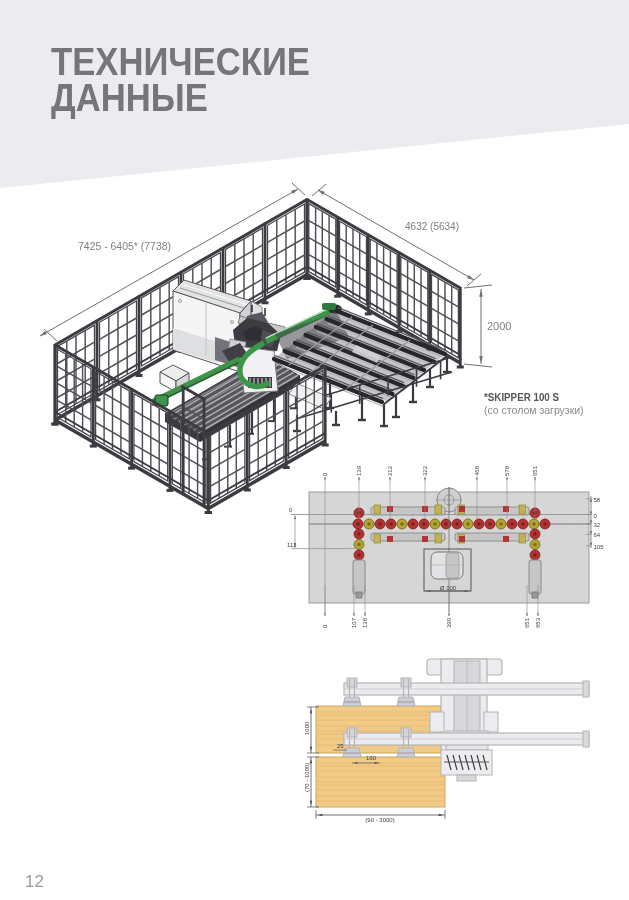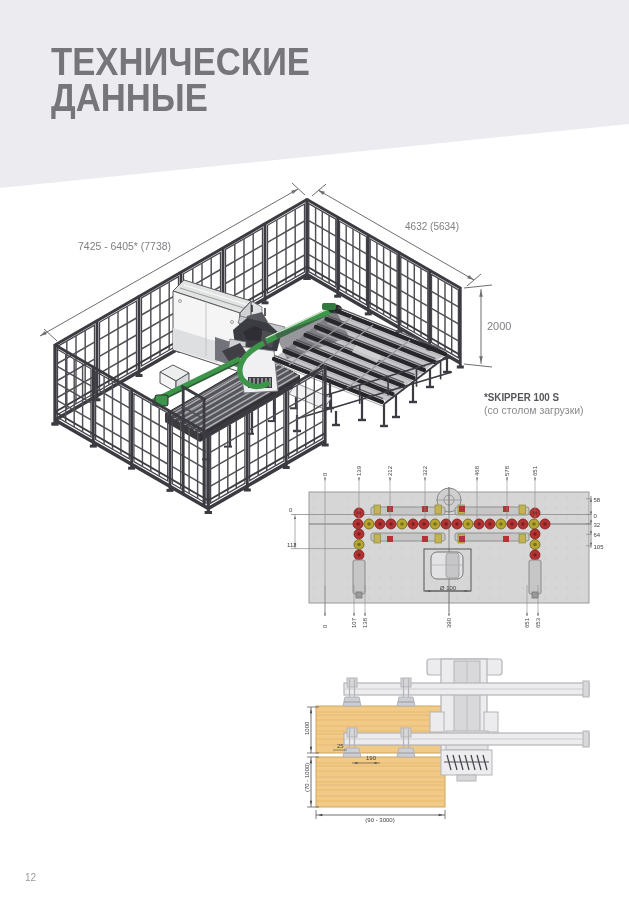--- a/index.html
+++ b/index.html
@@ -1,19 +1,19 @@
 <!DOCTYPE html>
 <html><head><meta charset="utf-8"><style>
 html,body{margin:0;padding:0;width:629px;height:900px;background:#fff;overflow:hidden;
 font-family:"Liberation Sans",sans-serif;}
 #hdr{position:absolute;left:0;top:0;width:629px;height:190px;background:#ececf0;
 clip-path:polygon(0 0,629px 0,629px 124px,0 188px);}
 #title{position:absolute;left:50.5px;top:44px;font-size:38.5px;line-height:36px;font-weight:bold;
 color:#76757a;transform:scaleX(.9);transform-origin:0 0;}
-#pagenum{position:absolute;left:25px;top:872px;font-size:10px;color:#9b9b9f;}
+#pagenum{position:absolute;left:25px;top:872px;font-size:17px;color:#9b9b9f;}
 text.dim{font-size:11px;fill:#7f7f84;font-family:"Liberation Sans",sans-serif;}
 text.dim2{font-size:10.5px;fill:#8a8a8e;font-family:"Liberation Sans",sans-serif;}
 text.skip{font-size:11.5px;font-weight:bold;fill:#55555a;font-family:"Liberation Sans",sans-serif;}
 text.dimsm{font-size:6px;fill:#3f3f44;font-family:"Liberation Sans",sans-serif;}
 </style></head><body>
 <div id="hdr"></div>
 <div id="title">ТЕХНИЧЕСКИЕ<br>ДАННЫЕ</div>
 <svg width="629" height="900" style="position:absolute;left:0;top:0">
 <polygon points="57.5,414.5 94.5,393.2 94.5,325.2 57.5,346.5" fill="none" stroke="#45454b" stroke-width="1.3"></polygon>
 <line x1="66.8" y1="409.2" x2="66.8" y2="341.2" stroke="#4f4f55" stroke-width="1.45"></line>

